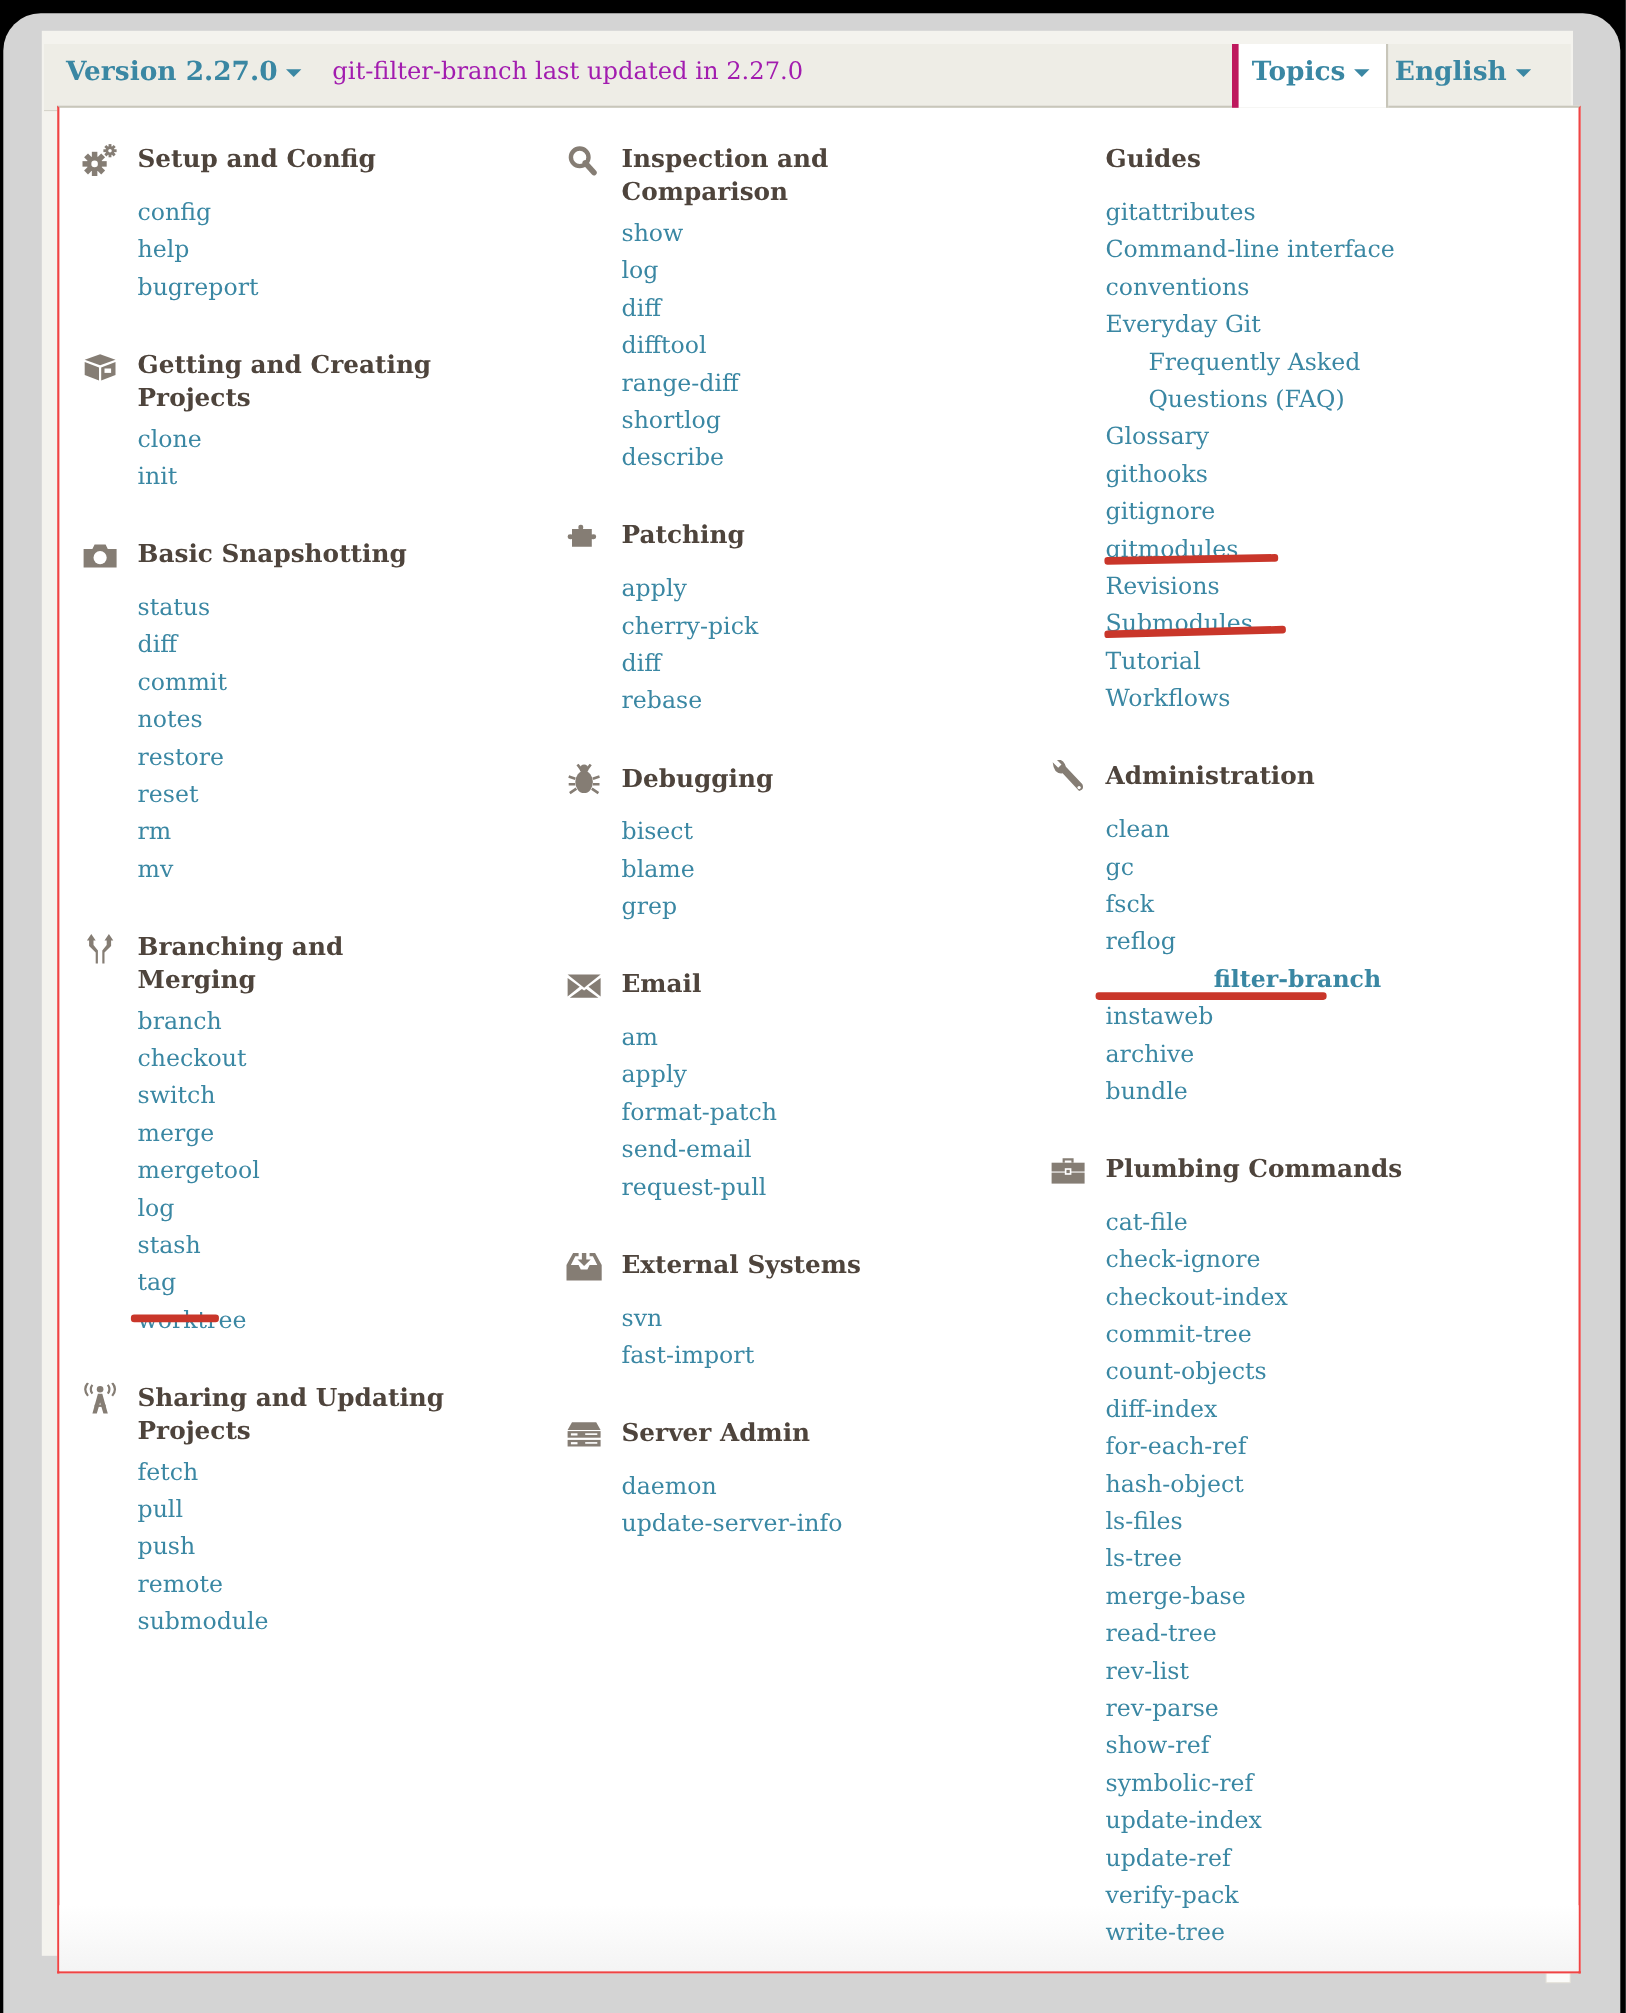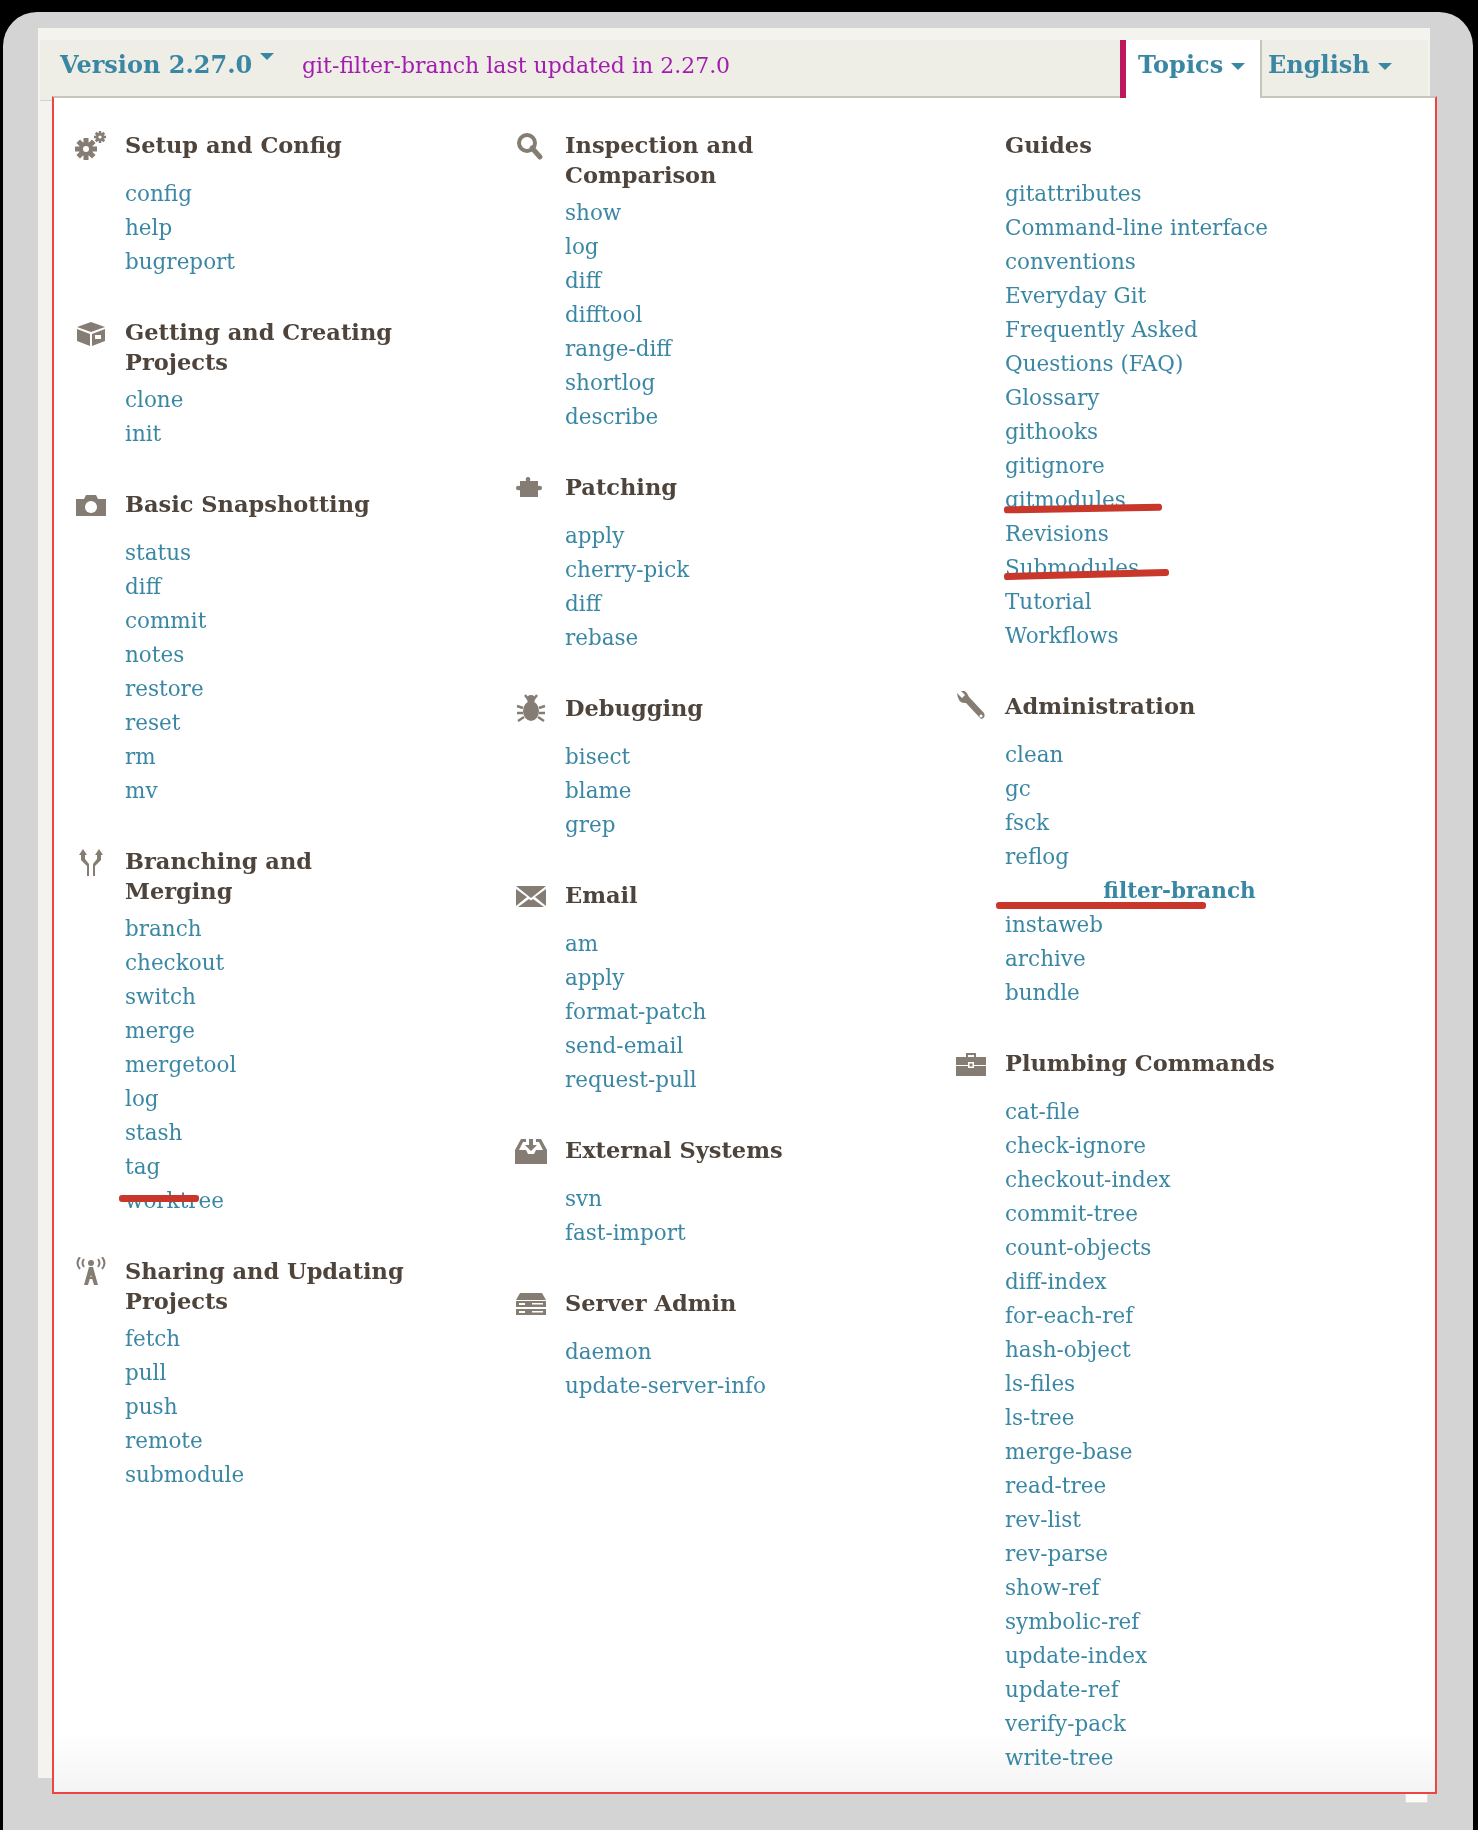--- a/index.html
+++ b/index.html
@@ -1,40 +1,40 @@
 <!DOCTYPE html>
 <html><head>
 <meta charset="utf-8">
 <style>
   html, body { margin:0; padding:0; }
   body { width:1478px; height:1830px; background:#000; position:relative; overflow:hidden; font-family:"DejaVu Serif", serif; }
   .frame { position:absolute; left:3px; top:12px; width:1470px; height:1818px; background:#d4d4d4; border-radius:34px 34px 0 0; }
   .frame-inner { position:absolute; left:38px; top:28px; width:1392px; height:1750px; background:#f4f3ee; }
   .header-bar { position:absolute; left:40px; top:40px; width:1388px; height:60px; background:#eeede6; border-bottom:1px solid #d6d4ca; }
-  .version { position:absolute; left:20px; top:10px; color:#3a87a3; font-weight:bold; font-size:24px; display:flex; align-items:flex-start; gap:8px; cursor:pointer; }
+  .version { position:absolute; left:20px; top:10px; color:#3a87a3; font-weight:bold; font-size:24px; display:flex; align-items:center; gap:8px; cursor:pointer; }
   .caret { display:inline-block; width:0; height:0; border-left:7px solid transparent; border-right:7px solid transparent; border-top:7px solid #3a87a3; margin-top:3px; }
   .desc { position:absolute; left:262px; top:13px; color:#a21caf; font-size:22px; }
   .tab-topics { position:absolute; left:1080px; top:0; width:134px; height:58px; background:#fff; border-left:6px solid #be185d; border-right:2px solid #c8c6ba; z-index:3; }
   .tab-label { position:absolute; top:10px; left:12px; color:#3a87a3; font-weight:bold; font-size:24px; display:flex; align-items:center; gap:8px; white-space:nowrap; cursor:pointer; }
   .tab-english { position:absolute; left:1228px; top:10px; }
   .side-strip { position:absolute; left:1405px; top:121px; width:21px; height:1680px; background:#fbfbf9; border:1px solid #e2e0d8; border-radius:8px 8px 0 0; }
   .panel { position:absolute; left:52px; top:96px; width:1348px; height:1694px; background:#fff; border:2px solid #ef4444; border-top:2px solid #c8c6ba; z-index:2;padding-left:33px; }
   .panel-fade { position:absolute; left:0; right:0; bottom:0; height:60px; background:linear-gradient(#fff, #f4f4f4); }
   .col { position:absolute; top:32px; }
   .col1 { left:20px; width:420px; }
   .col2 { left:460px; width:420px; }
   .col3 { left:900px; width:400px; }
   .section { margin-bottom:38px; }
   .sec-head { position:relative; padding-left:51px; min-height:41px; padding-bottom:6px; box-sizing:content-box; }
   .sec-title { display:block; font-weight:bold; font-size:22.5px; line-height:30px; color:#4e443c; max-width:300px; }
   .sec-icon { position:absolute; left:0; top:2px; width:34px; height:28px; display:flex; align-items:center; justify-content:center; }
   .sec-icon svg { fill:#857d74; }
   .items { list-style:none; margin:0; padding:0 0 0 51px; }
   .items li { font-size:21.5px; line-height:34px; color:#3a87a3; white-space:nowrap; }
-  .items li.wrap { white-space:normal; max-width:300px; }
+  .items li.wrap { white-space:normal; max-width:300px;margin-left:39px; }
   .items li.current { font-weight:bold;text-align:center; }
   .items li span { cursor:pointer; }
   .ann { position:absolute; background:#c9362a; border-radius:3px; z-index:5; }
 </style>
 </head>
 <body>
 
 <div class="frame"></div>
 <div class="frame-inner"></div>
 

